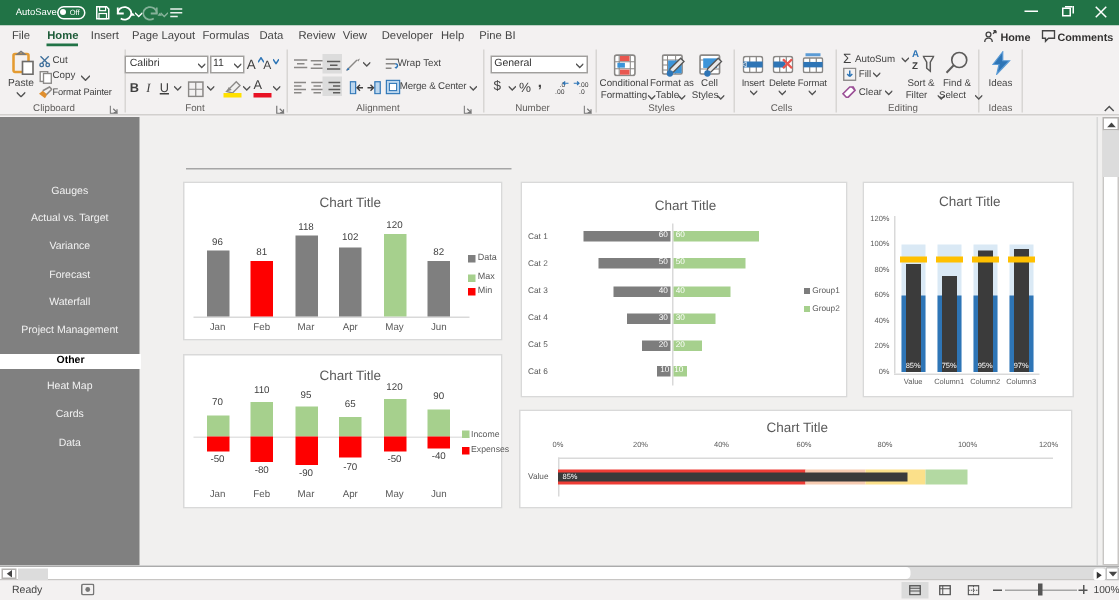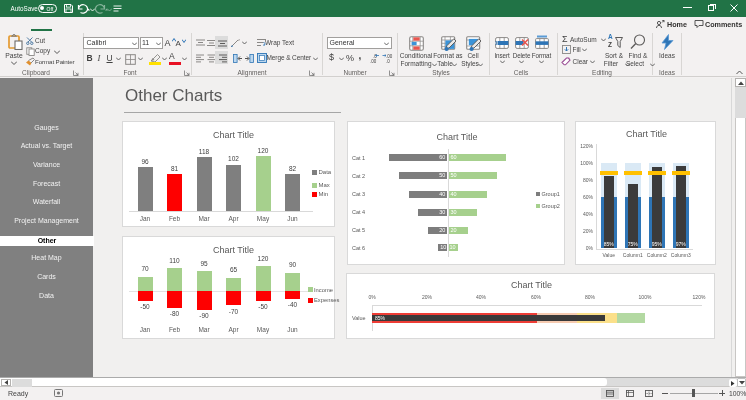--- a/index.html
+++ b/index.html
@@ -49,20 +49,33 @@
 
 <div class="abs" style="left:683px;top:7px;width:9px;height:1px;background:#fff;"></div>
 <div class="abs" style="left:708px;top:5px;width:6px;height:6px;border:1px solid #fff;"></div>
 <div class="abs" style="left:710px;top:3.5px;width:5px;height:1px;background:#fff;"></div>
 <div class="abs" style="left:715px;top:3.5px;width:1px;height:5px;background:#fff;"></div>
 <svg class="abs" style="left:730px;top:4px;" width="8" height="8" viewBox="0 0 8 8">
       <path d="M0.5 0.5l7 7M7.5 0.5l-7 7" stroke="#fff" stroke-width="1"></path>
     </svg>
 
 <div class="abs" style="left:0;top:17px;width:746px;height:14px;background:#f3f1f1;"></div>
+<div class="abs" style="left:0;top:17px;width:746px;height:14px;font-size:7.5px;color:#444;line-height:14px;">
+  <span class="abs" style="left:8px;">File</span>
+  <span class="abs" style="left:31.5px;color:#1e5c39;font-weight:bold;">Home</span>
+  <span class="abs" style="left:60.5px;">Insert</span>
+  <span class="abs" style="left:88px;">Page Layout</span>
+  <span class="abs" style="left:135px;">Formulas</span>
+  <span class="abs" style="left:173px;">Data</span>
+  <span class="abs" style="left:199px;">Review</span>
+  <span class="abs" style="left:228.5px;">View</span>
+  <span class="abs" style="left:254.5px;">Developer</span>
+  <span class="abs" style="left:294px;">Help</span>
+  <span class="abs" style="left:319.5px;">Pine BI</span>
+</div>
 <div class="abs" style="left:30.5px;top:29px;width:21px;height:2px;background:#217346;"></div>
 
 <div class="abs" style="left:0;top:31px;width:746px;height:46px;background:#f3f1f1;border-bottom:1px solid #d2d0ce;"></div>
 
 <div class="abs" style="left:83px;top:33px;width:1px;height:42px;background:#d8d6d4;"></div>
 <div class="abs" style="left:191px;top:33px;width:1px;height:42px;background:#d8d6d4;"></div>
 <div class="abs" style="left:322px;top:33px;width:1px;height:42px;background:#d8d6d4;"></div>
 <div class="abs" style="left:397px;top:33px;width:1px;height:42px;background:#d8d6d4;"></div>
 <div class="abs" style="left:489px;top:33px;width:1px;height:42px;background:#d8d6d4;"></div>
 <div class="abs" style="left:557px;top:33px;width:1px;height:42px;background:#d8d6d4;"></div>
@@ -376,21 +389,20 @@
   <div class="abs ctr" style="left:0;top:102px;width:93px;">Forecast</div>
   <div class="abs ctr" style="left:0;top:120px;width:93px;">Waterfall</div>
   <div class="abs ctr" style="left:0;top:139px;width:93px;">Project Management</div>
   <div class="abs ctr" style="left:0;top:176px;width:93px;">Heat Map</div>
   <div class="abs ctr" style="left:0;top:195px;width:93px;">Cards</div>
   <div class="abs ctr" style="left:0;top:214px;width:93px;">Data</div>
 </div>
 <div class="abs" style="left:0;top:236px;width:94px;height:10px;background:#fff;"></div>
 <div class="abs ctr" style="left:0;top:237px;width:94px;font-size:7px;font-weight:bold;color:#000;">Other</div>
 
-<div class="abs" style="left:125px;top:86px;font-size:17px;color:#595959;">Other Charts</div>
 <div class="abs" style="left:124px;top:112px;width:217px;height:1px;background:#a6a6a6;"></div>
 
 <div class="abs" style="left:122px;top:121px;width:213px;height:106px;background:#fff;border:1px solid #d9d9d9;font-size:6.5px;color:#404040;">
   <div class="abs ctr" style="left:4px;top:8px;width:213px;font-size:9px;color:#595959;">Chart Title</div>
   <div class="abs" style="left:6px;top:89px;width:184px;height:1px;background:#d9d9d9;"></div>
   <div class="abs" style="left:14.5px;top:45.3px;width:15px;height:43.7px;background:#7f7f7f;"></div>
   <div class="abs" style="left:44px;top:52.2px;width:15px;height:36.8px;background:#fe0000;"></div>
   <div class="abs" style="left:73.5px;top:35.1px;width:15px;height:53.9px;background:#7f7f7f;"></div>
   <div class="abs" style="left:103px;top:42.5px;width:15px;height:46.5px;background:#7f7f7f;"></div>
   <div class="abs" style="left:132.5px;top:34.2px;width:15px;height:54.8px;background:#a6d08d;"></div>

